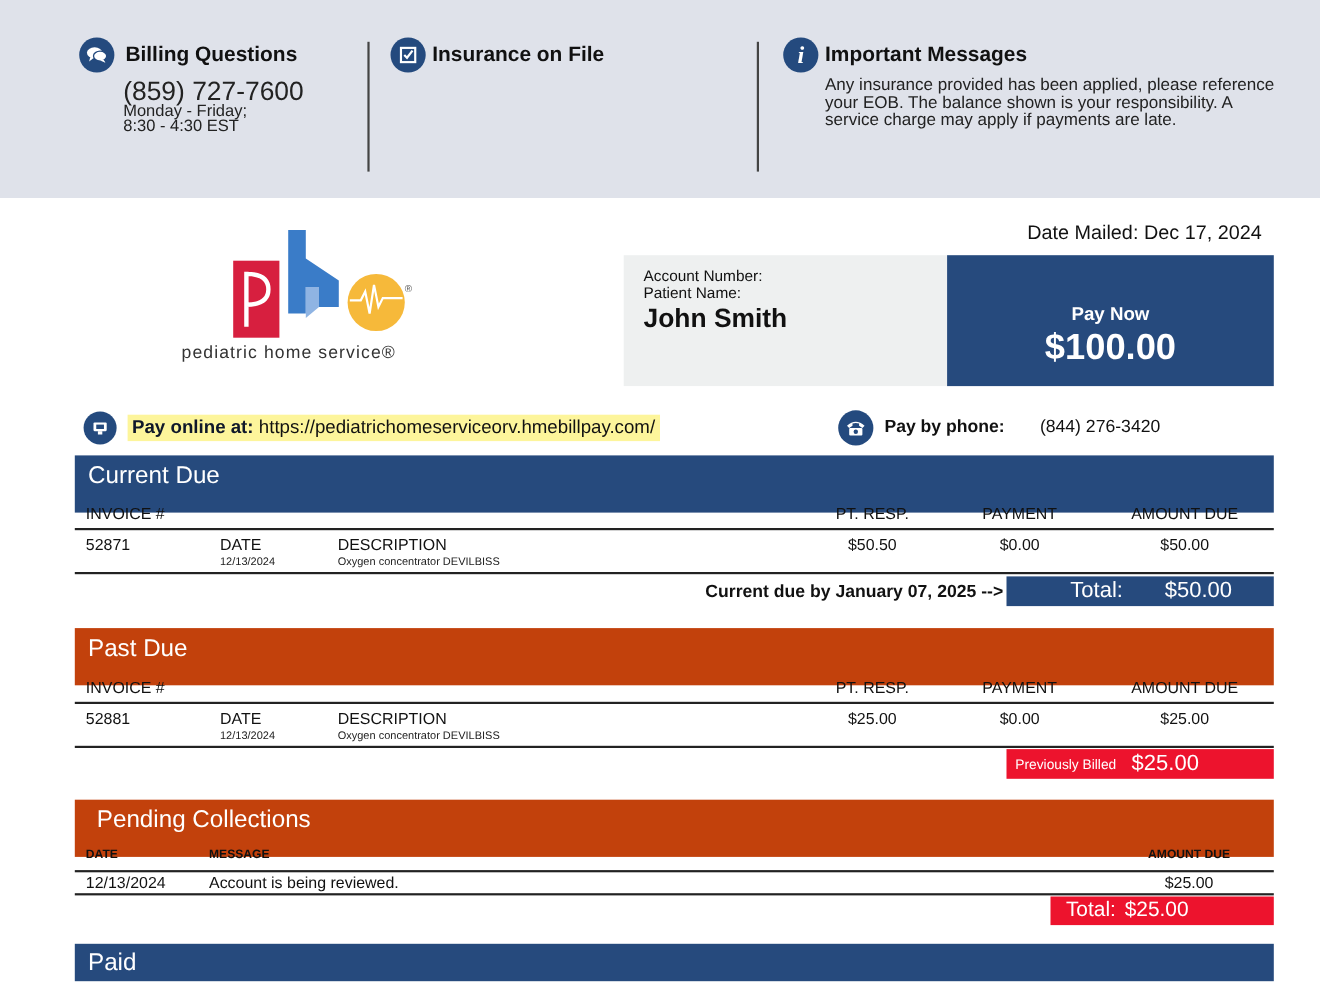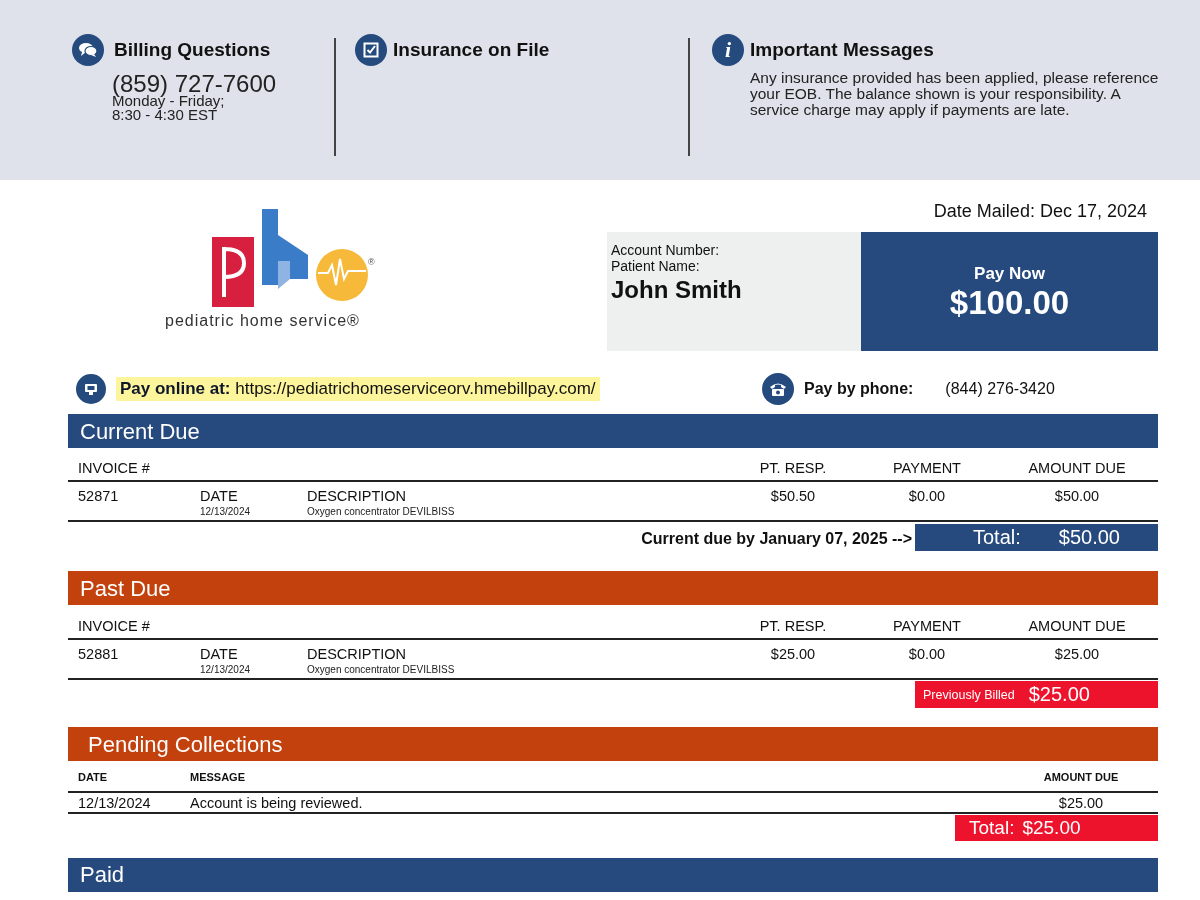--- a/index.html
+++ b/index.html
@@ -14,37 +14,37 @@
 
   .billing-phone { position: absolute; left: 112px; top: 70px; font-size: 24px; color: #222; }
   .billing-hours { position: absolute; left: 112px; top: 94px; font-size: 15px; line-height: 14px; color: #222; }
 
   .imp-body { position: absolute; left: 750px; top: 70px; width: 410px; font-size: 15.5px; line-height: 16px; color: #222; }
 
   .logo { position: absolute; left: 160px; top: 205px; width: 270px; height: 130px; }
   .logo-tag { position: absolute; left: 165px; top: 312px; font-size: 16px; color: #333; letter-spacing: 1px; white-space: nowrap; }
 
   .date-mailed { position: absolute; right: 53px; top: 201px; font-size: 18px; color: #111; white-space: nowrap; }
-  .acct-box { position: absolute; left: 567px; top: 232px; width: 295px; height: 119px; background: #eef0f0; padding: 10px 4px; margin-left: 40px; }
+  .acct-box { position: absolute; left: 567px; top: 232px; width: 295px; height: 119px; background: #eef0f0; padding: 10px 18px; }
   .acct-lbl { font-size: 14px; color: #111; }
   .acct-num { font-size: 22px; font-weight: bold; margin-top: 4px; line-height: 22px; }
   .pat-name { font-size: 24px; font-weight: bold; margin-top: 2px; }
-  .pay-now { position: absolute; left: 861px; top: 232px; width: 297px; height: 119px; background: #264a7d; color: #fff; text-align: center; padding-top: 32px; }
+  .pay-now { position: absolute; left: 861px; top: 232px; width: 297px; height: 119px; background: #264a7d; color: #fff; text-align: center; padding-top: 44px; }
   .pay-now .l1 { font-size: 17px; font-weight: bold; }
   .pay-now .l2 { font-size: 33px; font-weight: bold; margin-top: 0px; }
 
   .pay-online { position: absolute; left: 76px; top: 374px; display: flex; align-items: center; }
   .sm-icon { width: 30px; height: 30px; border-radius: 50%; background: #244a7e; display: flex; align-items: center; justify-content: center; margin-right: 10px; }
   .hl { background: #fdf59b; padding: 2px 4px; font-size: 17px; white-space: nowrap; }
   .hl b { color: #0f172a; }
   .pay-phone { position: absolute; left: 762px; top: 373px; display: flex; align-items: center; }
   .pay-phone .lbl { font-weight: bold; font-size: 16px; margin-right: 32px; }
   .pay-phone .num { font-size: 16px; }
 
-  .sec-hdr { position: absolute; left: 68px; width: 1090px; height: 34px; color: #fff; font-size: 22px; padding-left: 12px; line-height: 36px; }
+  .sec-hdr { position: absolute; left: 68px; width: 1090px; height: 52px; color: #fff; font-size: 22px; padding-left: 12px; line-height: 36px; }
   .blue { background: #264a7d; }
   .red { background: #c2410c; }
 
   .col-hdr { position: absolute; font-size: 14.5px; color: #111; white-space: nowrap; }
   .rule { position: absolute; left: 68px; width: 1090px; height: 2px; background: #222; }
   .cell { position: absolute; font-size: 14.5px; color: #111; white-space: nowrap; }
   .sub { position: absolute; font-size: 10px; color: #222; white-space: nowrap; }
   .ctr { transform: translateX(-50%); }
 
   .due-by { position: absolute; right: 288px; top: 530px; font-weight: bold; font-size: 16px; white-space: nowrap; }

